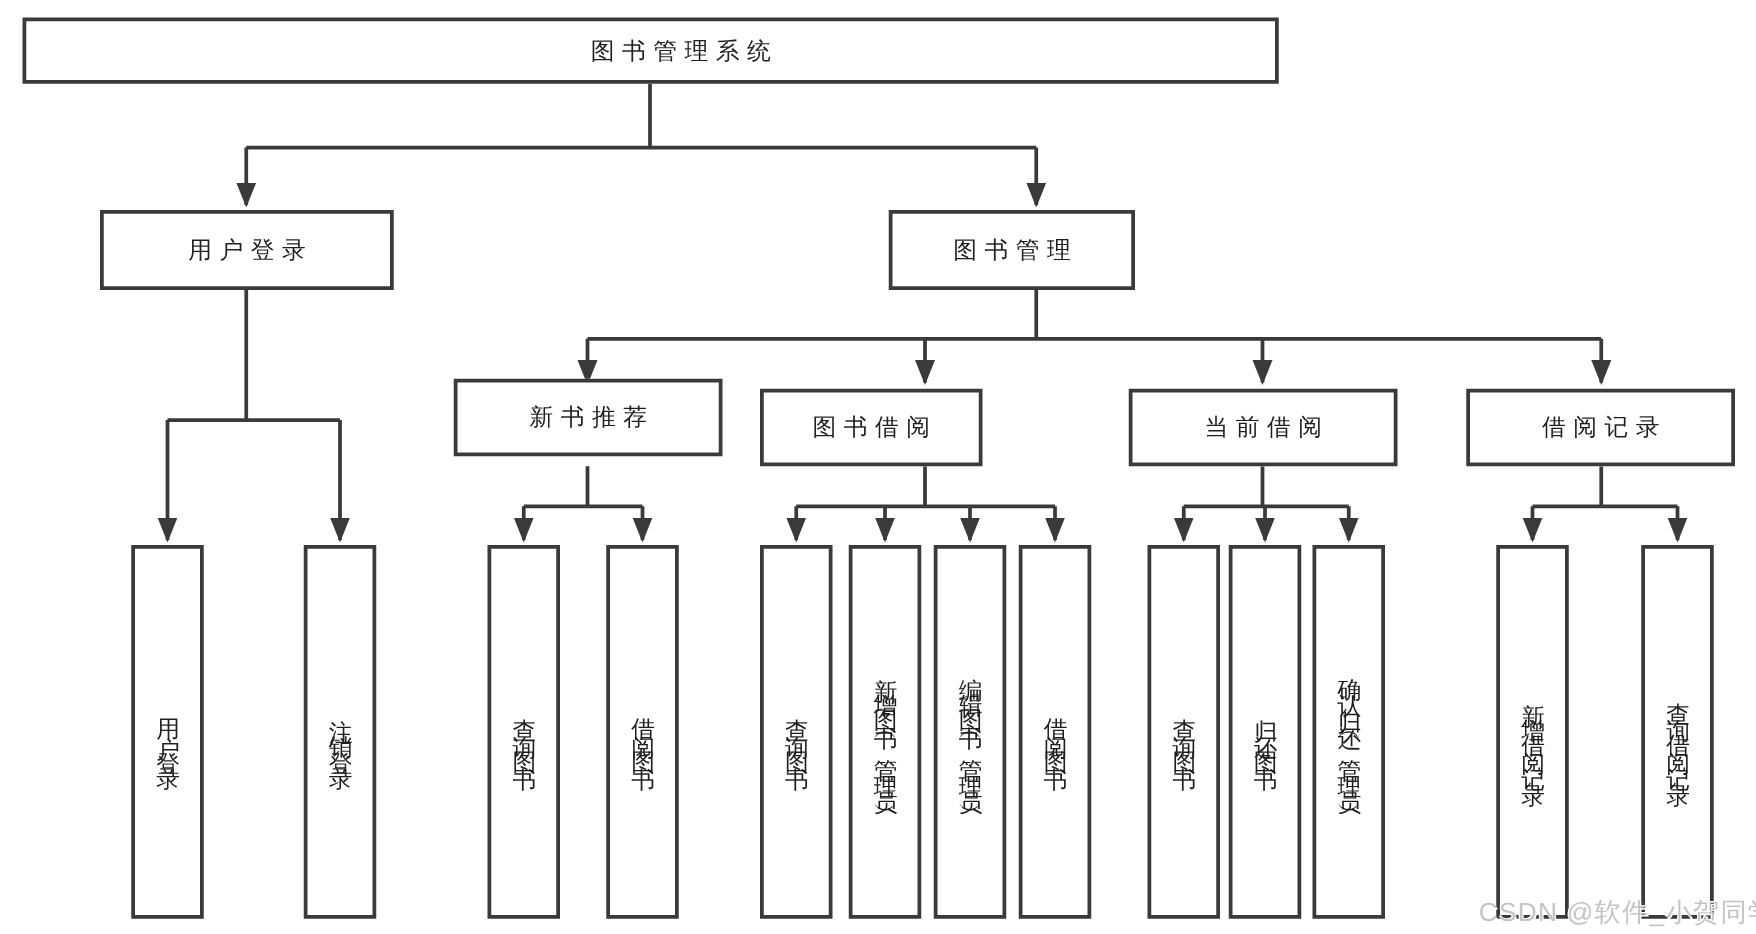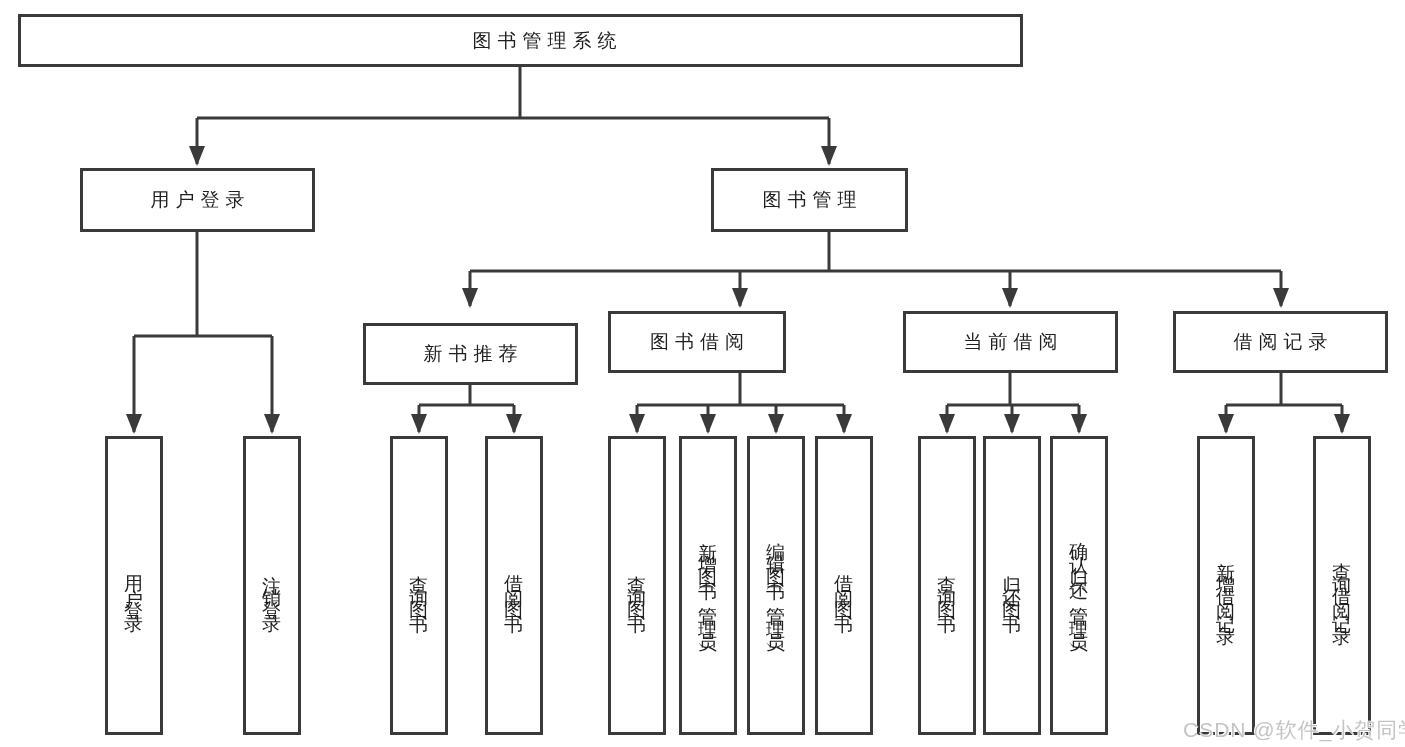--- a/index.html
+++ b/index.html
@@ -100,21 +100,21 @@
     <span>图书管理系统</span>
   </div>
 
   <div class="node h" style="left:80px; top:168px; width:235px; height:64px;">
     <span>用户登录</span>
   </div>
   <div class="node h" style="left:711px; top:168px; width:197px; height:64px;">
     <span>图书管理</span>
   </div>
 
-  <div class="node h" style="left:363px; top:323px; width:215px; height:62px;">
+  <div class="node h" style="left:363px; top:303px; width:215px; height:62px;">
     <span>新书推荐</span>
   </div>
   <div class="node h" style="left:608px; top:311px; width:178px; height:62px;align-items:center;">
     <span>图书借阅</span>
   </div>
   <div class="node h" style="left:1173px; top:311px; width:215px; height:62px;">
     <span>借阅记录</span>
   </div>
   <div class="node h" style="left:903px; top:311px; width:215px; height:62px;">
     <span>当前借阅</span>

